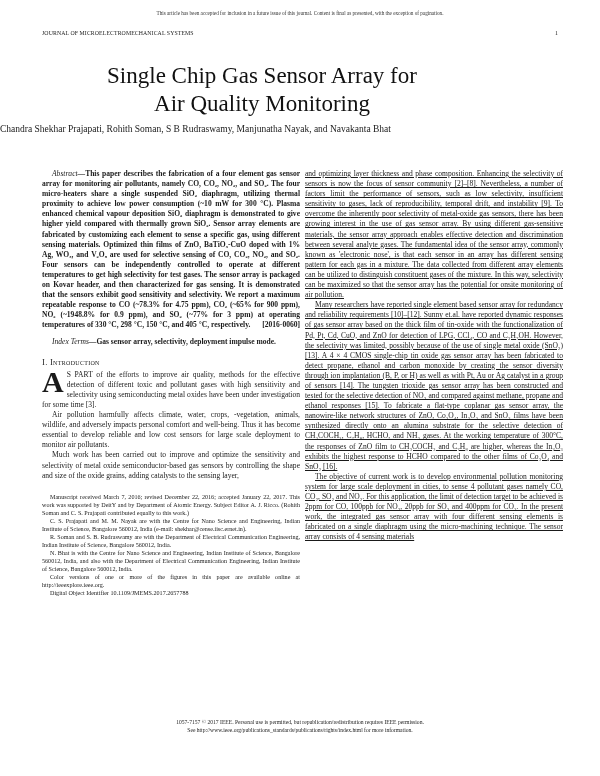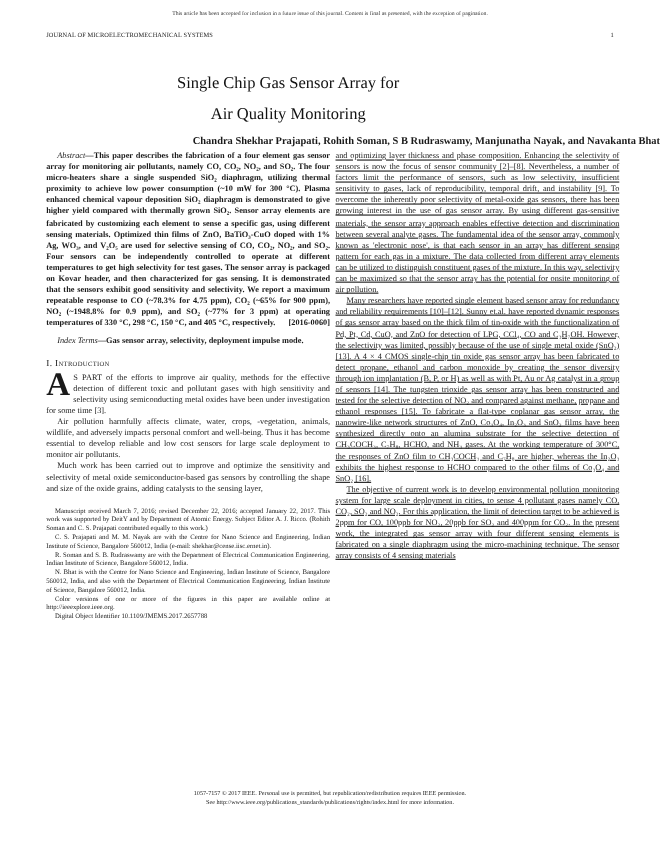--- a/index.html
+++ b/index.html
@@ -3,24 +3,24 @@
 <meta charset="utf-8">
 <style>
   html, body { margin: 0; padding: 0; background: #ffffff; }
   body { width: 600px; height: 776px; position: relative; overflow: hidden;
          font-family: "Liberation Serif", "DejaVu Serif", serif; color: #1a1a1a; }
   .notice { position: absolute; top: 10px; left: 0; width: 600px; text-align: center;
             font-size: 5.2px; color: #333; }
   .running-head { position: absolute; top: 30px; left: 42px; width: 516px; font-size: 5.8px;
                   display: flex; justify-content: space-between; letter-spacing: 0.1px; }
   .title { position: absolute; top: 62px; left: 0; width: 524px; text-align: center;
-           font-size: 15px; line-height: 28px; color: #111; }
-  .authors { position: absolute; top: 124px; left: 0; width: 600px; text-align: right;
-             font-size: 9.5px; font-weight: bold; }
-  .col { position: absolute; top: 137px; width: 258px; font-size: 7.55px; line-height: 10.1px;
+           font-size: 23px; line-height: 28px; color: #111; }
+  .authors { position: absolute; top: 124px; left: 0; width: 600px; text-align: left;
+             font-size: 9.5px; }
+  .col { position: absolute; top: 169px; width: 258px; font-size: 7.55px; line-height: 10.1px;
          text-align: justify; }
   .col.left { left: 42px; }
   .col.right { left: 305px; text-decoration: underline; }
   .col p { margin: 0; text-indent: 10px; }
   .abstract, .index-terms { font-weight: bold; }
   .abstract .lbl, .index-terms .lbl { font-style: italic; font-weight: normal; }
   .index-terms { margin-top: 6px !important; }
   .sec-head { text-align: left; font-size: 8.5px; margin: 10px 0 3px 0; font-variant: small-caps; letter-spacing: 0.3px; }
   .dropcap-para { text-indent: 0 !important; }
   .dropcap { float: left; font-size: 30px; line-height: 22px; margin: 1px 3px 0 0; font-weight: bold; }

